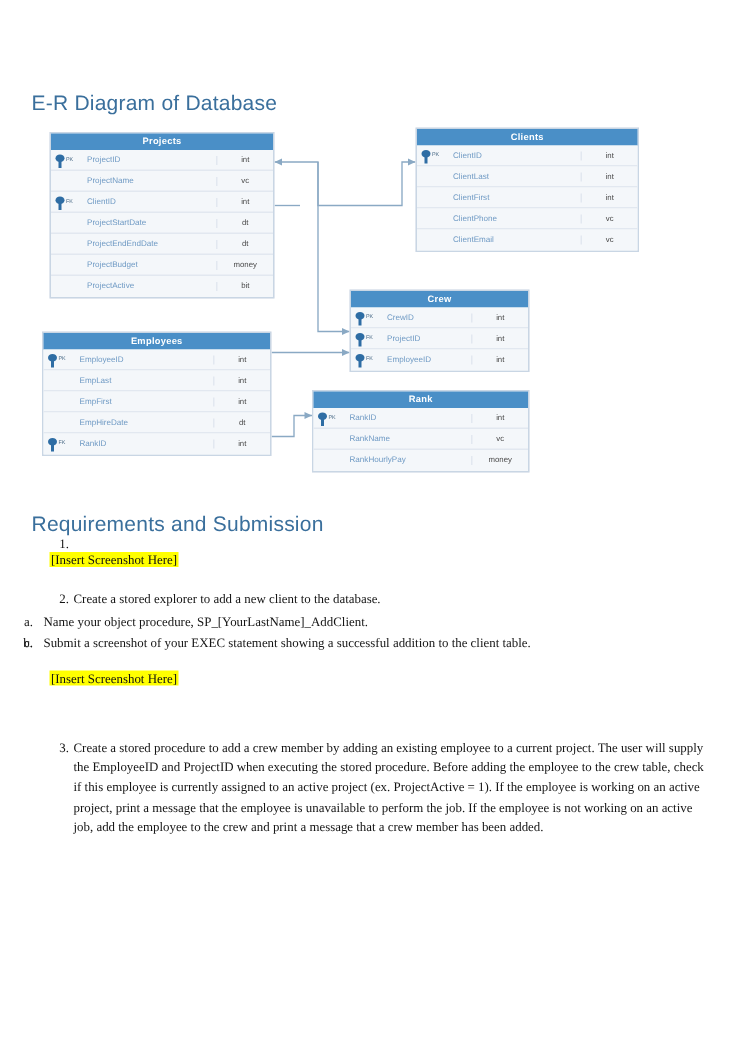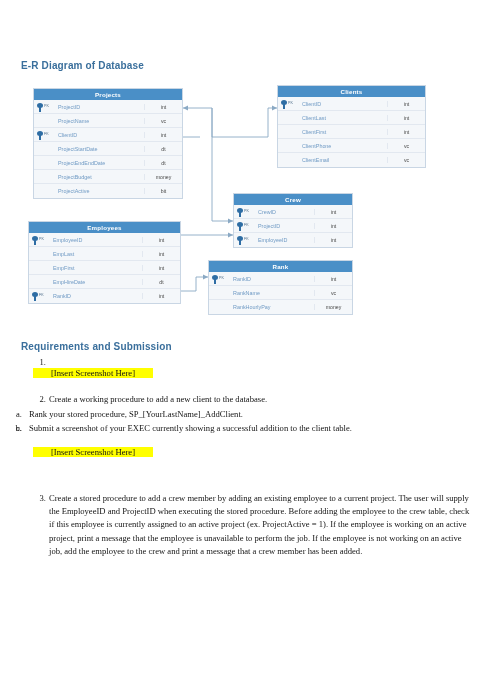--- a/index.html
+++ b/index.html
@@ -14,22 +14,22 @@
     position: relative;
     font-family: "Liberation Serif", serif;
     color: #1a1a1a;
     overflow: hidden;
   }
 
   
   .doc-heading {
     position: absolute;
     font-family: "Liberation Sans", sans-serif;
-    font-size: 10px;
-    font-weight: 700;
+    font-size: 14px;
+    font-weight: 400;
     color: #3a6f9c;
     letter-spacing: 0.15px;
     white-space: nowrap;
   }
   #er-heading { left: 21px; top: 60px; }
   #req-heading { left: 21px; top: 341px; }
 
   
   .er-canvas {
     position: absolute;
@@ -175,21 +175,21 @@
   }
   .placeholder-line {
     padding-left: 33px;
     margin-top: 11px;
     margin-bottom: 13px;
   }
   .highlight {
     background: #ffff00;
     color: #111111;
     font-size: 8.6px;
-    padding: 0 18px;
+    padding: 0 1px;
   }
   .spacer-md { height: 20px; }
 </style>
 </head>
 <body>
 
 <div class="doc-heading" id="er-heading">E-R Diagram of Database</div>
 
 <div class="er-canvas">
 
@@ -386,33 +386,33 @@
   <div class="req-item">
     <span class="req-marker">1.</span>
   </div>
 
   <div class="placeholder-line">
     <span class="highlight">[Insert Screenshot Here]</span>
   </div>
 
   <div class="req-item">
     <span class="req-marker">2.</span>
-    <span>Create a working procedure to add a new client to the database.</span>
+    <span>Create a stored explorer to add a new client to the database.</span>
   </div>
   <div class="sub-list">
     <div class="sub-item">
       <span class="sub-marker">a.</span>
-      <span>Rank your stored procedure, SP_[YourLastName]_AddClient.</span>
+      <span>Name your object procedure, SP_[YourLastName]_AddClient.</span>
     </div>
     <div class="sub-item">
       <span class="sub-marker">b.</span>
     </div>
     <div class="sub-item">
       <span class="sub-marker">c.</span>
-      <span>Submit a screenshot of your EXEC currently showing a successful addition to the client table.</span>
+      <span>Submit a screenshot of your EXEC statement showing a successful addition to the client table.</span>
     </div>
   </div>
 
   <div class="placeholder-line">
     <span class="highlight">[Insert Screenshot Here]</span>
   </div>
 
   <div class="spacer-md"></div>
 
   <div class="req-item">

